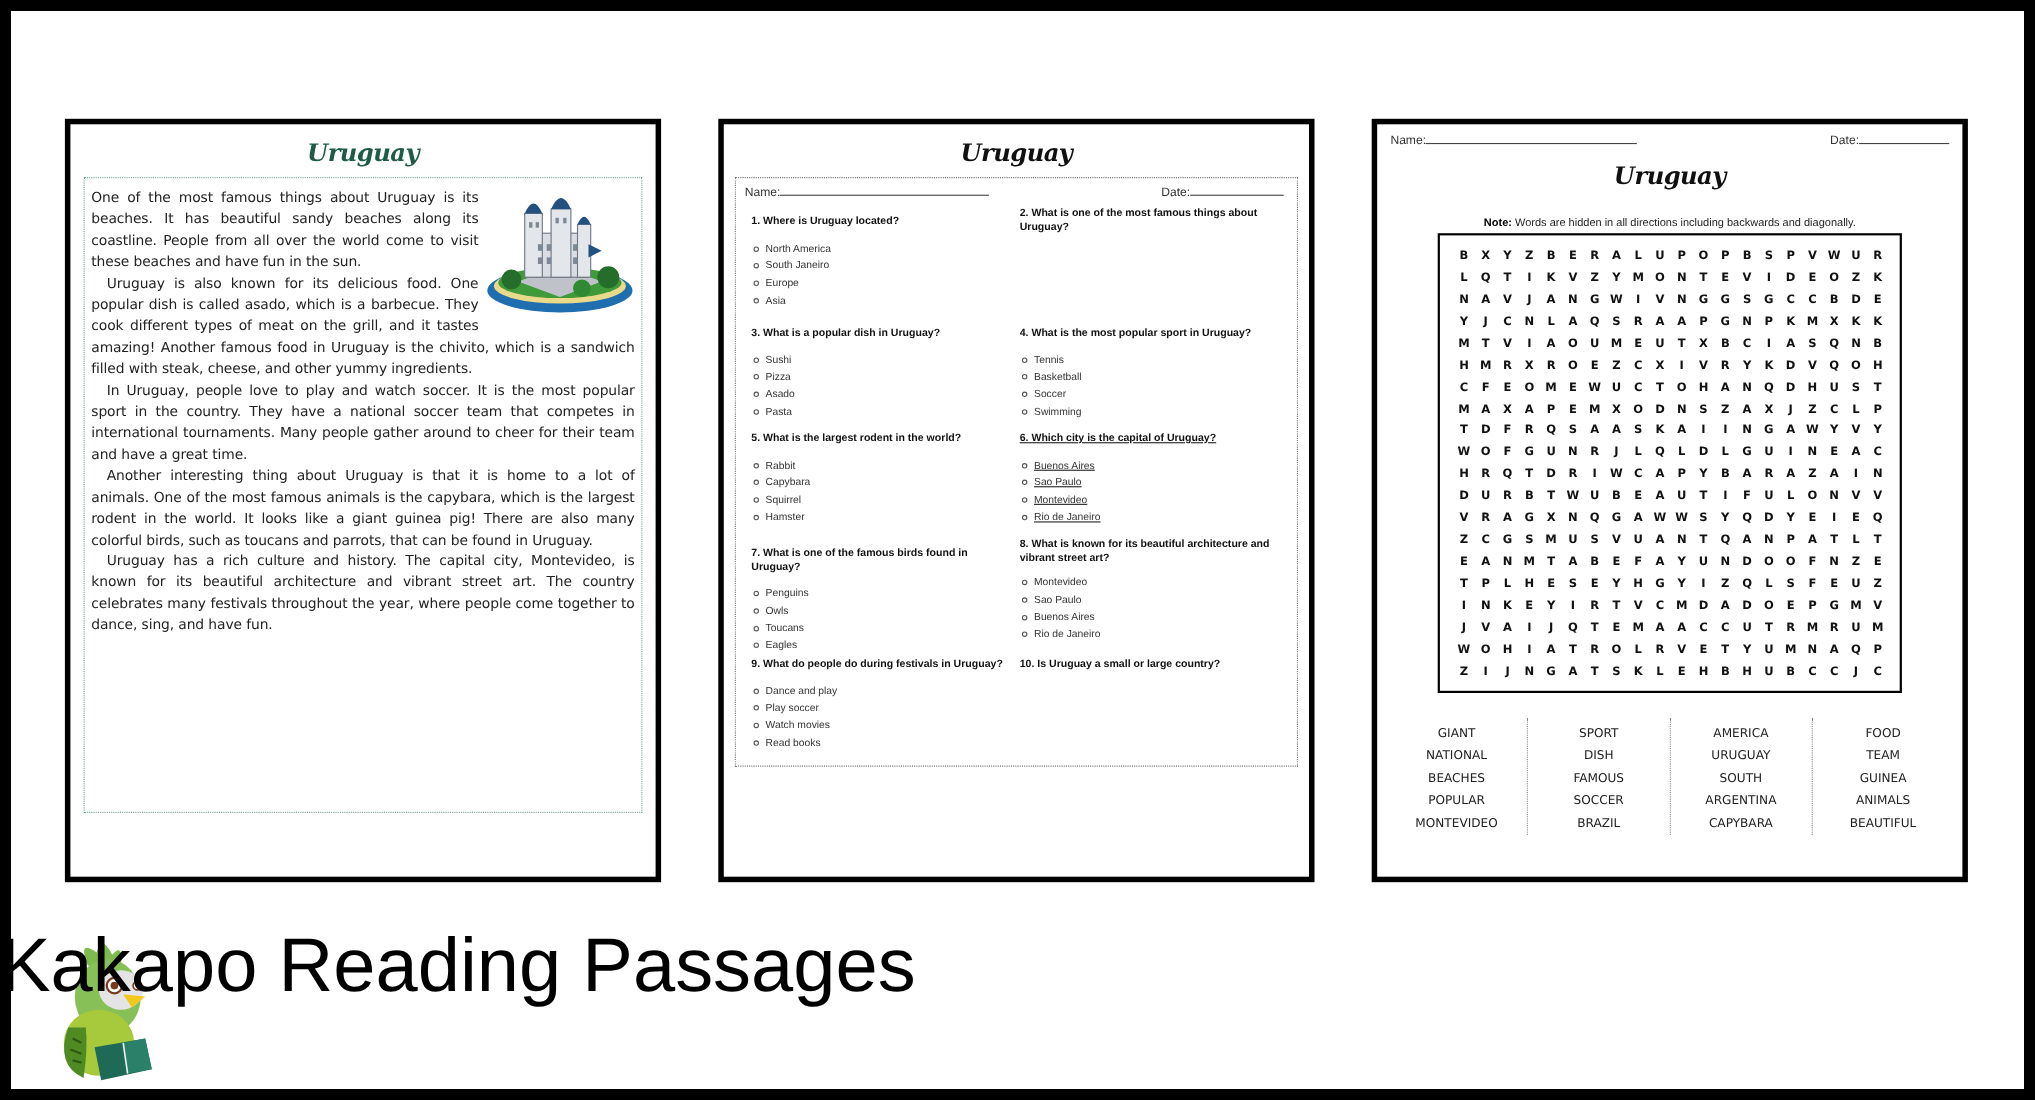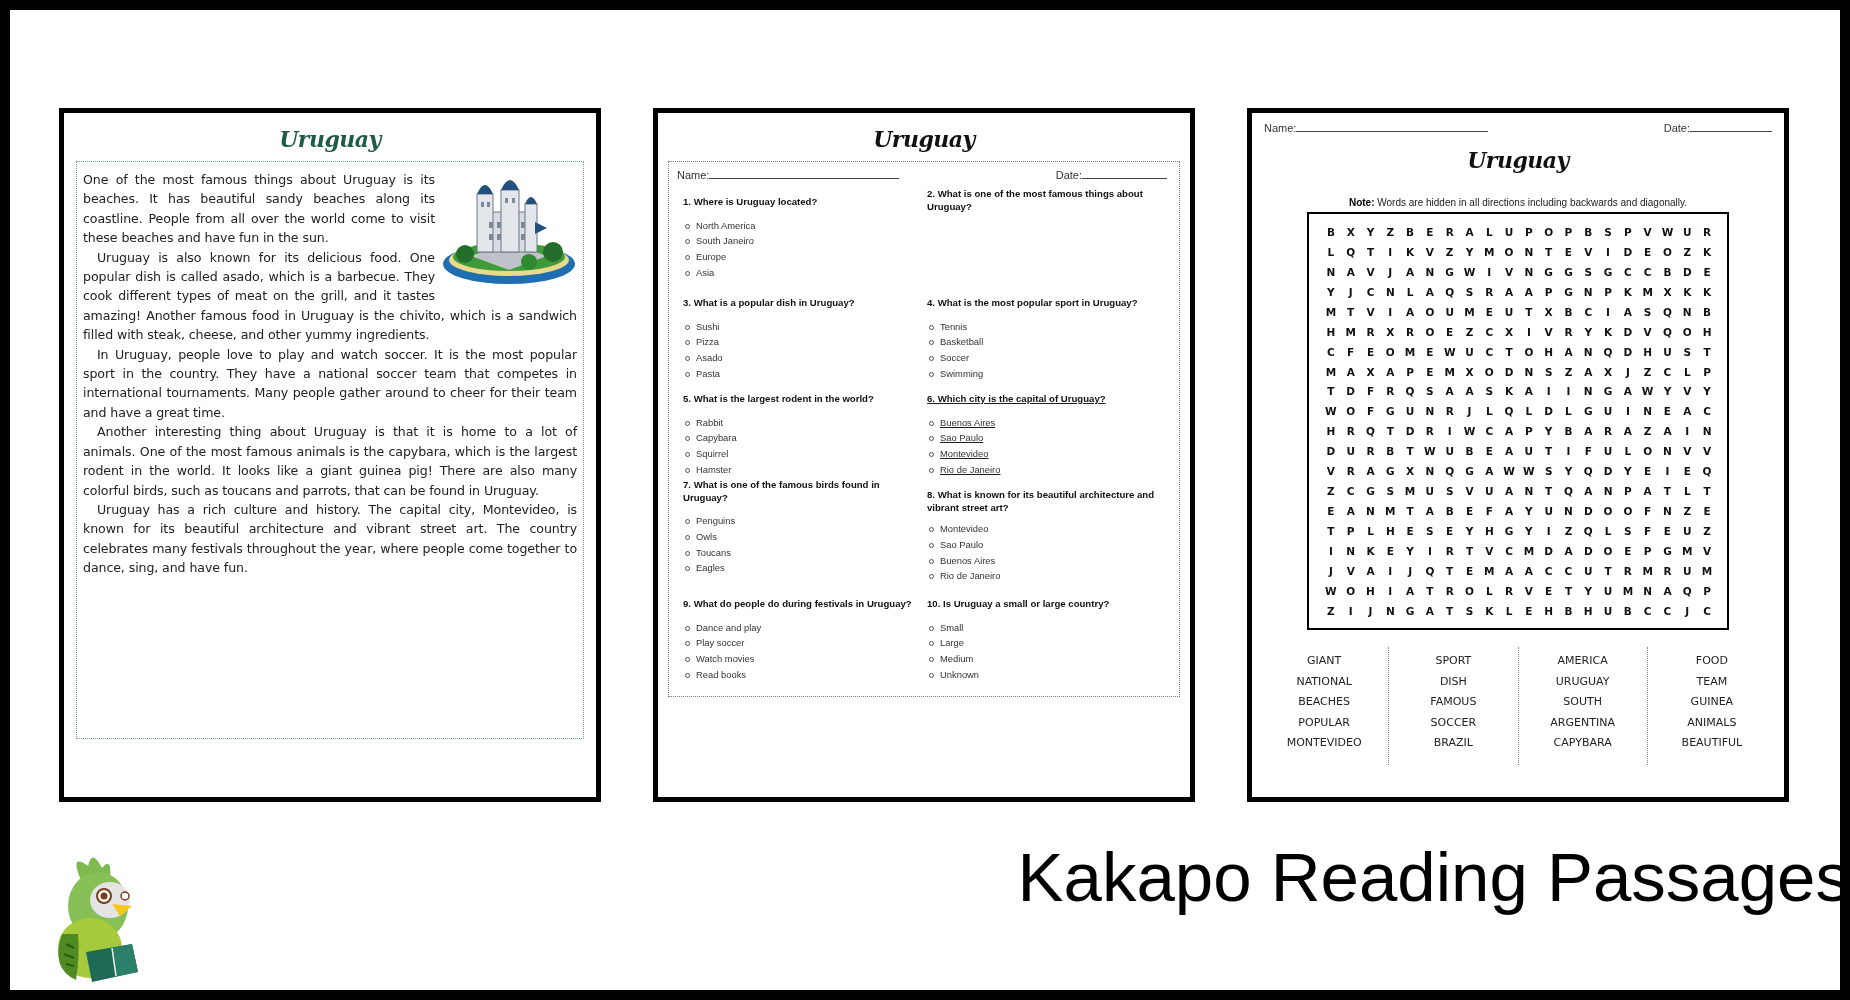--- a/index.html
+++ b/index.html
@@ -59,30 +59,30 @@
   .ws-note b { color: #000; }
   .ws-grid {
     position: absolute; left: 55px; top: 99px; width: 422px; height: 418px;
     border: 2px solid #000; padding: 8px 10px 0 12px;
   }
   .ws-row { display: flex; height: 19.95px; align-items: center; }
   .ws-cell {
     width: 19.9px; text-align: center; font-family: "DejaVu Sans", sans-serif;
     font-weight: bold; font-size: 10.5px; color: #111;
   }
-  .ws-words { position: absolute; left: 8px; right: 8px; top: 534px; height: 118px; display: flex; }
+  .ws-words { position: absolute; left: 8px; right: 8px; top: 534px; height: 118px; display: flex; align-items: center; }
   .ws-col {
     flex: 1; text-align: center; font-family: "DejaVu Sans", sans-serif; font-size: 11px;
     color: #222; line-height: 20.6px; padding-top: 4px;
   }
   .ws-col + .ws-col { border-left: 1.3px dotted #888; }
 
   
   .brand-title {
-    position: absolute; left: 0; top: 838px; width: 1850px; text-align: right;
+    position: absolute; left: 0; top: 838px; width: 1850px; text-align: left;
     font-family: "Liberation Sans", sans-serif; font-size: 69px; color: #000; letter-spacing: 0px;
   }
   .mascot { position: absolute; left: 40px; top: 848px; width: 130px; height: 140px; }
 </style>
 </head>
 <body>
 
 <div class="canvas"></div>
 
 <div class="page page-1 p1">
@@ -181,21 +181,21 @@
     <div class="q" style="left:258px; top:231px;text-decoration:underline;">
       <div class="q-title">6. Which city is the capital of Uruguay?</div>
       <ul class="q-opts" style="margin-top:9px">
         <li>Buenos Aires</li>
         <li>Sao Paulo</li>
         <li>Montevideo</li>
         <li>Rio de Janeiro</li>
       </ul>
     </div>
 
-    <div class="q" style="left:14px; top:317px; width:244px;">
+    <div class="q" style="left:14px; top:335px; width:244px;">
       <div class="q-title">7. What is one of the famous birds found in Uruguay?</div>
       <ul class="q-opts" style="margin-top:9px">
         <li>Penguins</li>
         <li>Owls</li>
         <li>Toucans</li>
         <li>Eagles</li>
       </ul>
     </div>
     <div class="q" style="left:258px; top:327px; width:230px;">
       <div class="q-title">8. What is known for its beautiful architecture and vibrant street art?</div>
@@ -211,26 +211,20 @@
       <div class="q-title">9. What do people do during festivals in Uruguay?</div>
       <ul class="q-opts" style="margin-top:9px">
         <li>Dance and play</li>
         <li>Play soccer</li>
         <li>Watch movies</li>
         <li>Read books</li>
       </ul>
     </div>
     <div class="q" style="left:258px; top:436px;">
       <div class="q-title">10. Is Uruguay a small or large country?</div>
-      <ul class="q-opts" style="margin-top:9px">
-        <li>Small</li>
-        <li>Large</li>
-        <li>Medium</li>
-        <li>Unknown</li>
-      </ul>
     </div>
   </div>
 </div>
 
 <div class="page page-3 p3">
   <div class="ws-namerow">
     <span>Name:</span><span class="line" style="width:192px"></span>
     <span class="date"><span>Date:</span><span class="line" style="width:82px"></span></span>
   </div>
   <div class="script-title">Uruguay</div>

